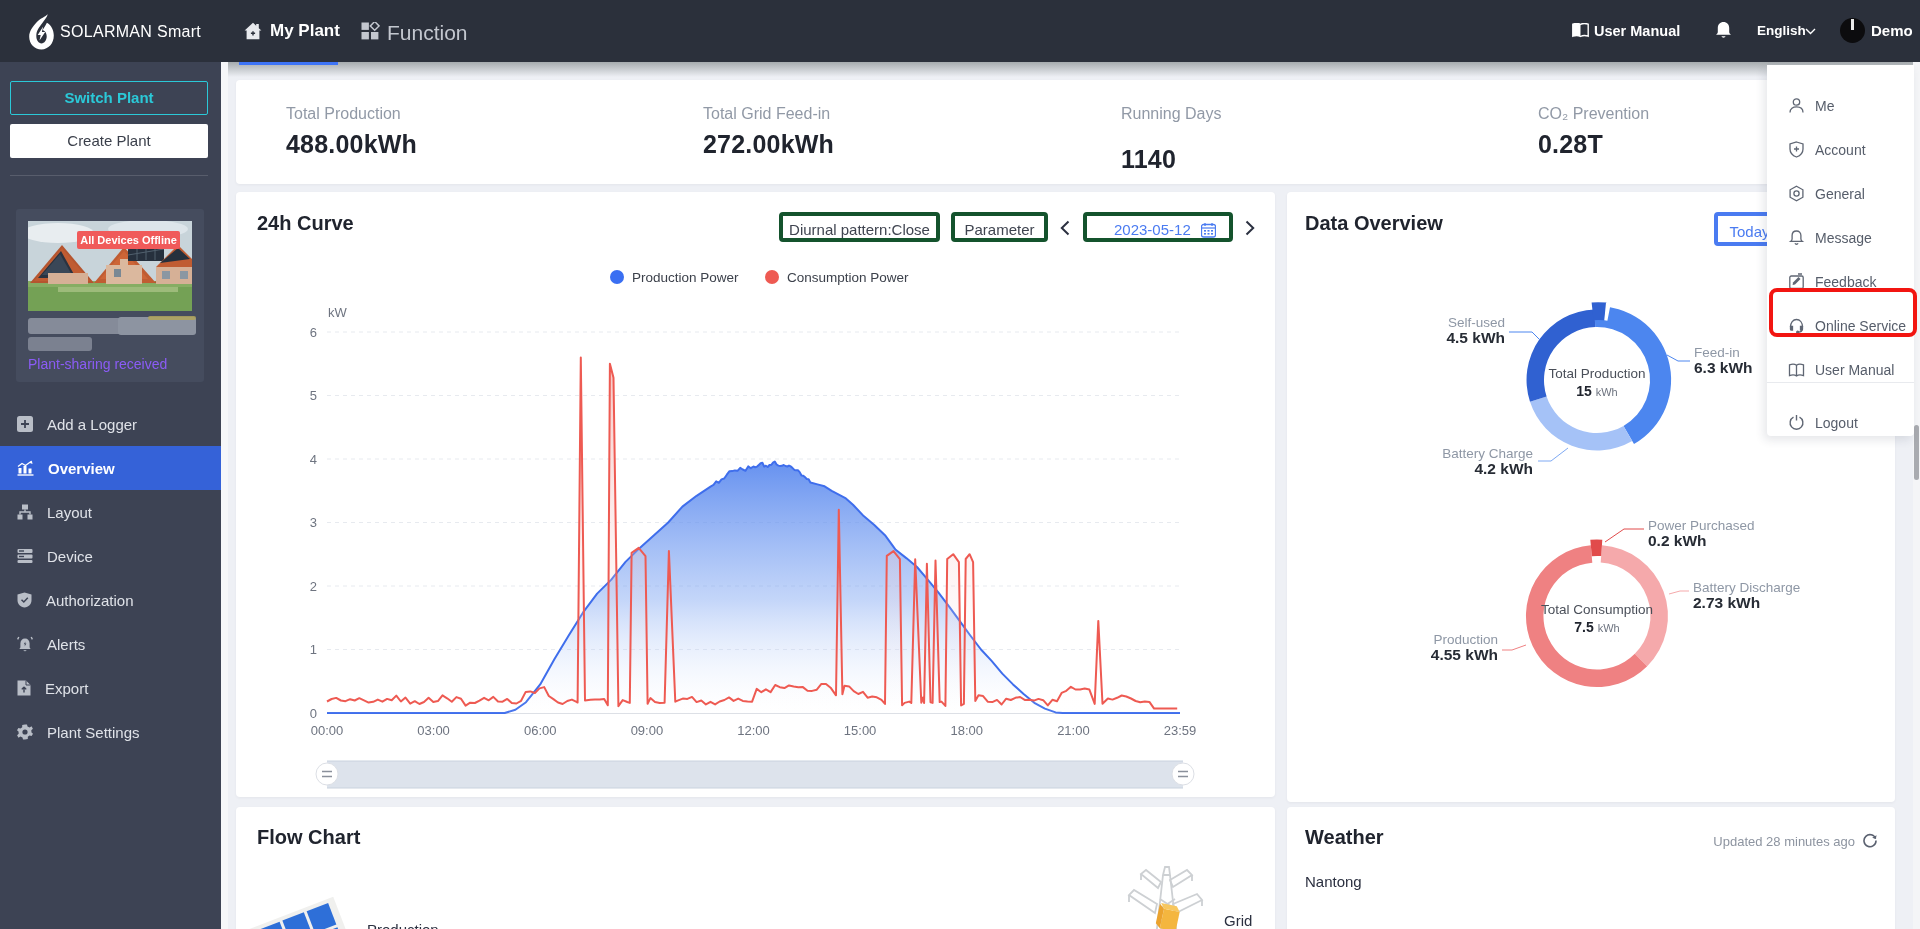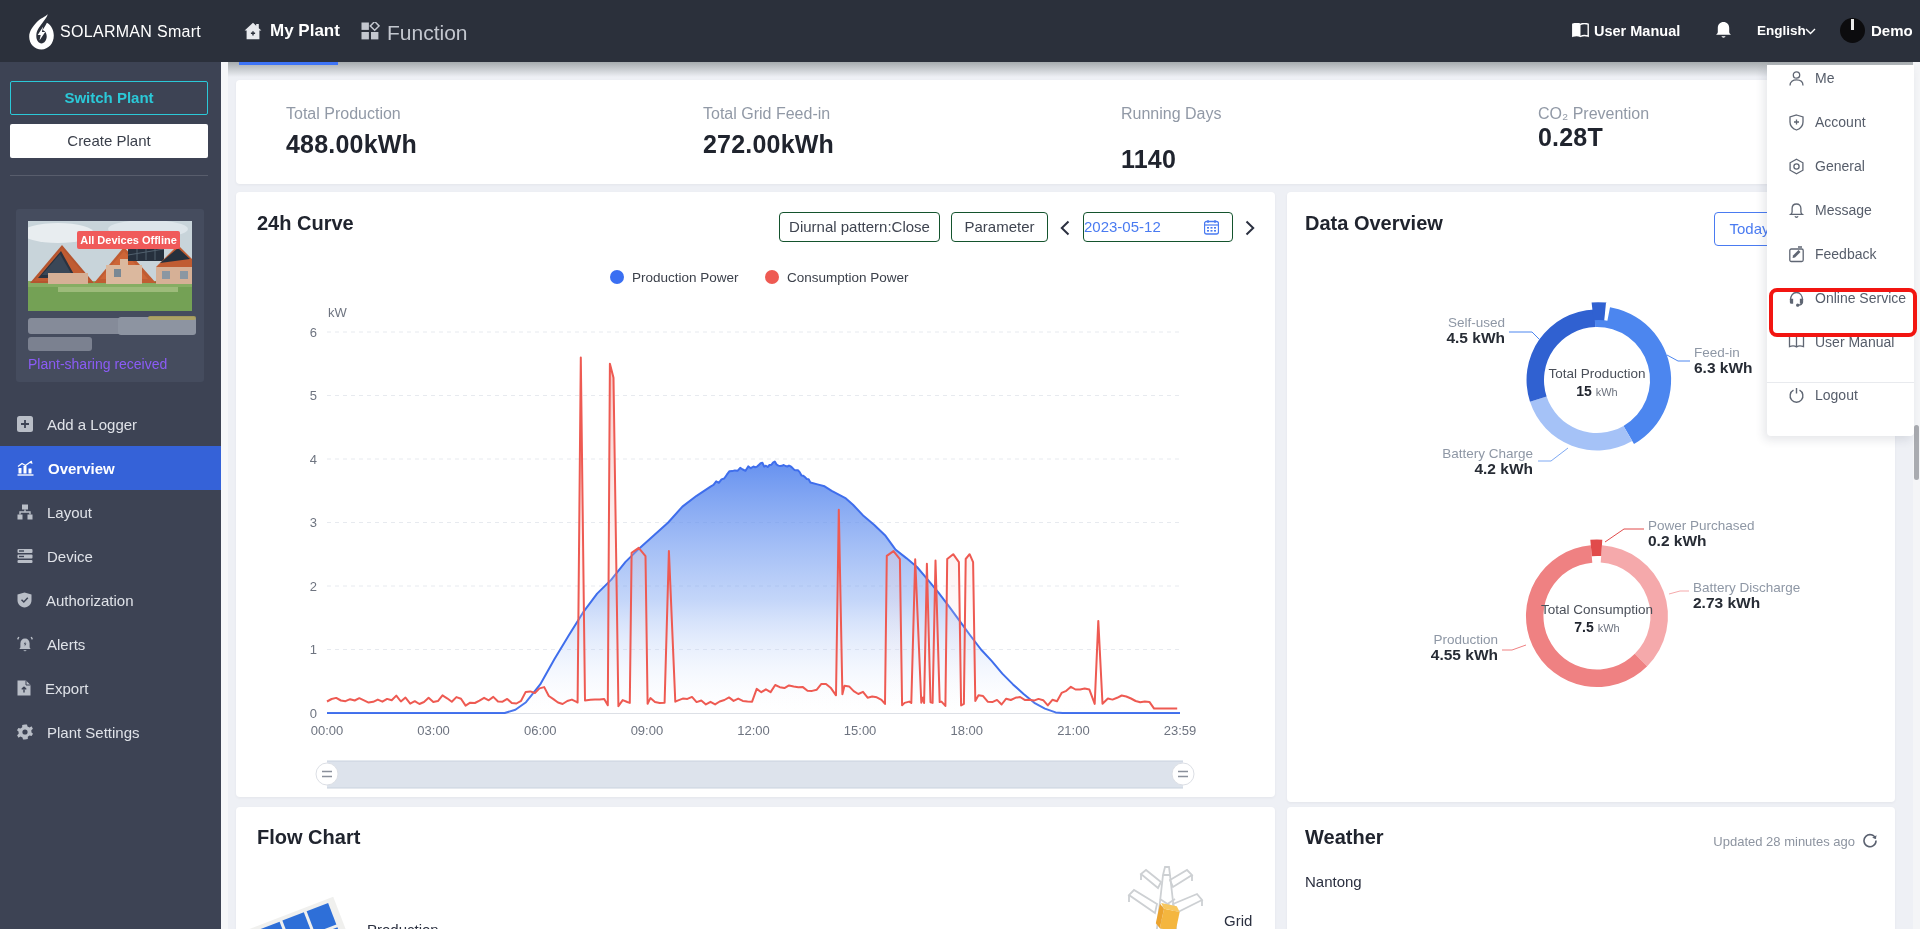--- a/index.html
+++ b/index.html
@@ -6,24 +6,24 @@
 html,body{width:1920px;height:929px;overflow:hidden;font-family:"Liberation Sans",sans-serif;background:#eef0f5}
 #header{position:absolute;left:0;top:0;width:1920px;height:62px;background:#2b303b;z-index:30}
 #hshadow{position:absolute;left:0;top:62px;width:1920px;height:15px;background:linear-gradient(#a6abae,rgba(238,240,245,0));z-index:5}
 #underline{position:absolute;left:239px;top:62px;width:99px;height:3px;background:#3e74f6;z-index:31}
 #sidebar{position:absolute;left:0;top:62px;width:221px;height:867px;background:#3d4354;z-index:20}
 #sbtrack{position:absolute;left:221px;top:62px;width:7px;height:867px;background:#f6f7f9;z-index:20}
 .card{position:absolute;background:#fff;border-radius:4px;box-shadow:0 1px 3px rgba(30,40,60,0.05)}
 .statlabel{font-size:16px;color:#9199a6}
 .statval{font-size:25px;font-weight:bold;color:#20242e;letter-spacing:0.2px}
 .ctitle{font-size:20px;font-weight:bold;color:#20242e}
-.btn{position:absolute;height:30px;border:1px solid #14532d;border-radius:4px;background:#fff;color:#3f4450;font-size:15px;text-align:center;line-height:28px}
+.btn{position:absolute;height:30px;border:4px solid #14532d;border-radius:4px;background:#fff;color:#3f4450;font-size:15px;text-align:center;line-height:28px}
 .mitem{height:44px;display:flex;align-items:center;color:#dfe2e8;font-size:15px}
 .mitem svg{margin-left:17px;margin-right:14px;flex:0 0 auto}
-.dditem{height:44px;display:flex;align-items:flex-start;color:#565d6a;font-size:14px}
+.dditem{height:44px;display:flex;align-items:flex-end;color:#565d6a;font-size:14px}
 .dditem svg{margin-left:21px;margin-right:10px;flex:0 0 auto}
 </style>
 </head>
 <body>
 
 <div id="header"></div>
 <div id="hshadow"></div>
 <div id="underline"></div>
 <div style="position:absolute;z-index:31;left:28px;top:14px">
 <svg width="27" height="36" viewBox="0 0 27 36">
@@ -154,32 +154,32 @@
   <div style="position:absolute;left:467px;top:25px">
       <div class="statlabel">Total Grid Feed-in</div>
       <div class="statval" style="margin-top:7px">272.00kWh</div>
     </div>
   <div style="position:absolute;left:885px;top:25px">
       <div class="statlabel">Running Days</div>
       <div class="statval" style="margin-top:22px">1140</div>
     </div>
   <div style="position:absolute;left:1302px;top:25px">
       <div class="statlabel">CO₂ Prevention</div>
-      <div class="statval" style="">0.28T</div>
+      <div class="statval" style="margin-top:7px">0.28T</div>
     </div>
 </div>
 
 <div class="card" style="left:236px;top:192px;width:1039px;height:605px">
   <div class="ctitle" style="position:absolute;left:21px;top:20px">24h Curve</div>
   <div class="btn" style="left:543px;top:20px;width:161px">Diurnal pattern:Close</div>
   <div class="btn" style="left:715px;top:20px;width:97px">Parameter</div>
   <svg width="10" height="16" viewBox="0 0 10 16" style="position:absolute;left:824px;top:28px">
       <path d="M8.5 1.5 L1.8 8 L8.5 14.5" fill="none" stroke="#2b3040" stroke-width="2"></path>
     </svg>
-  <div class="btn" style="left:847px;top:20px;width:150px;color:#4a7bf1;text-align:left;">2023-05-12
+  <div class="btn" style="left:847px;top:20px;width:150px;color:#4a7bf1;text-align:left;padding-left:27px">2023-05-12
     <svg width="15" height="15" viewBox="0 0 15 15" style="position:absolute;right:13px;top:7px">
         <rect x="0.5" y="1.5" width="14" height="12.5" rx="2" fill="none" stroke="#4a7bf1" stroke-width="1.3"></rect>
         <line x1="4" y1="0" x2="4" y2="3" stroke="#4a7bf1" stroke-width="1.3"></line>
         <line x1="11" y1="0" x2="11" y2="3" stroke="#4a7bf1" stroke-width="1.3"></line>
         <line x1="1" y1="5" x2="14" y2="5" stroke="#4a7bf1" stroke-width="1.2"></line>
         <rect x="3" y="7" width="2" height="1.6" fill="#4a7bf1"></rect>
         <rect x="6.5" y="7" width="2" height="1.6" fill="#4a7bf1"></rect>
         <rect x="10" y="7" width="2" height="1.6" fill="#4a7bf1"></rect>
         <rect x="3" y="10" width="2" height="1.6" fill="#4a7bf1"></rect>
         <rect x="6.5" y="10" width="2" height="1.6" fill="#4a7bf1"></rect>

